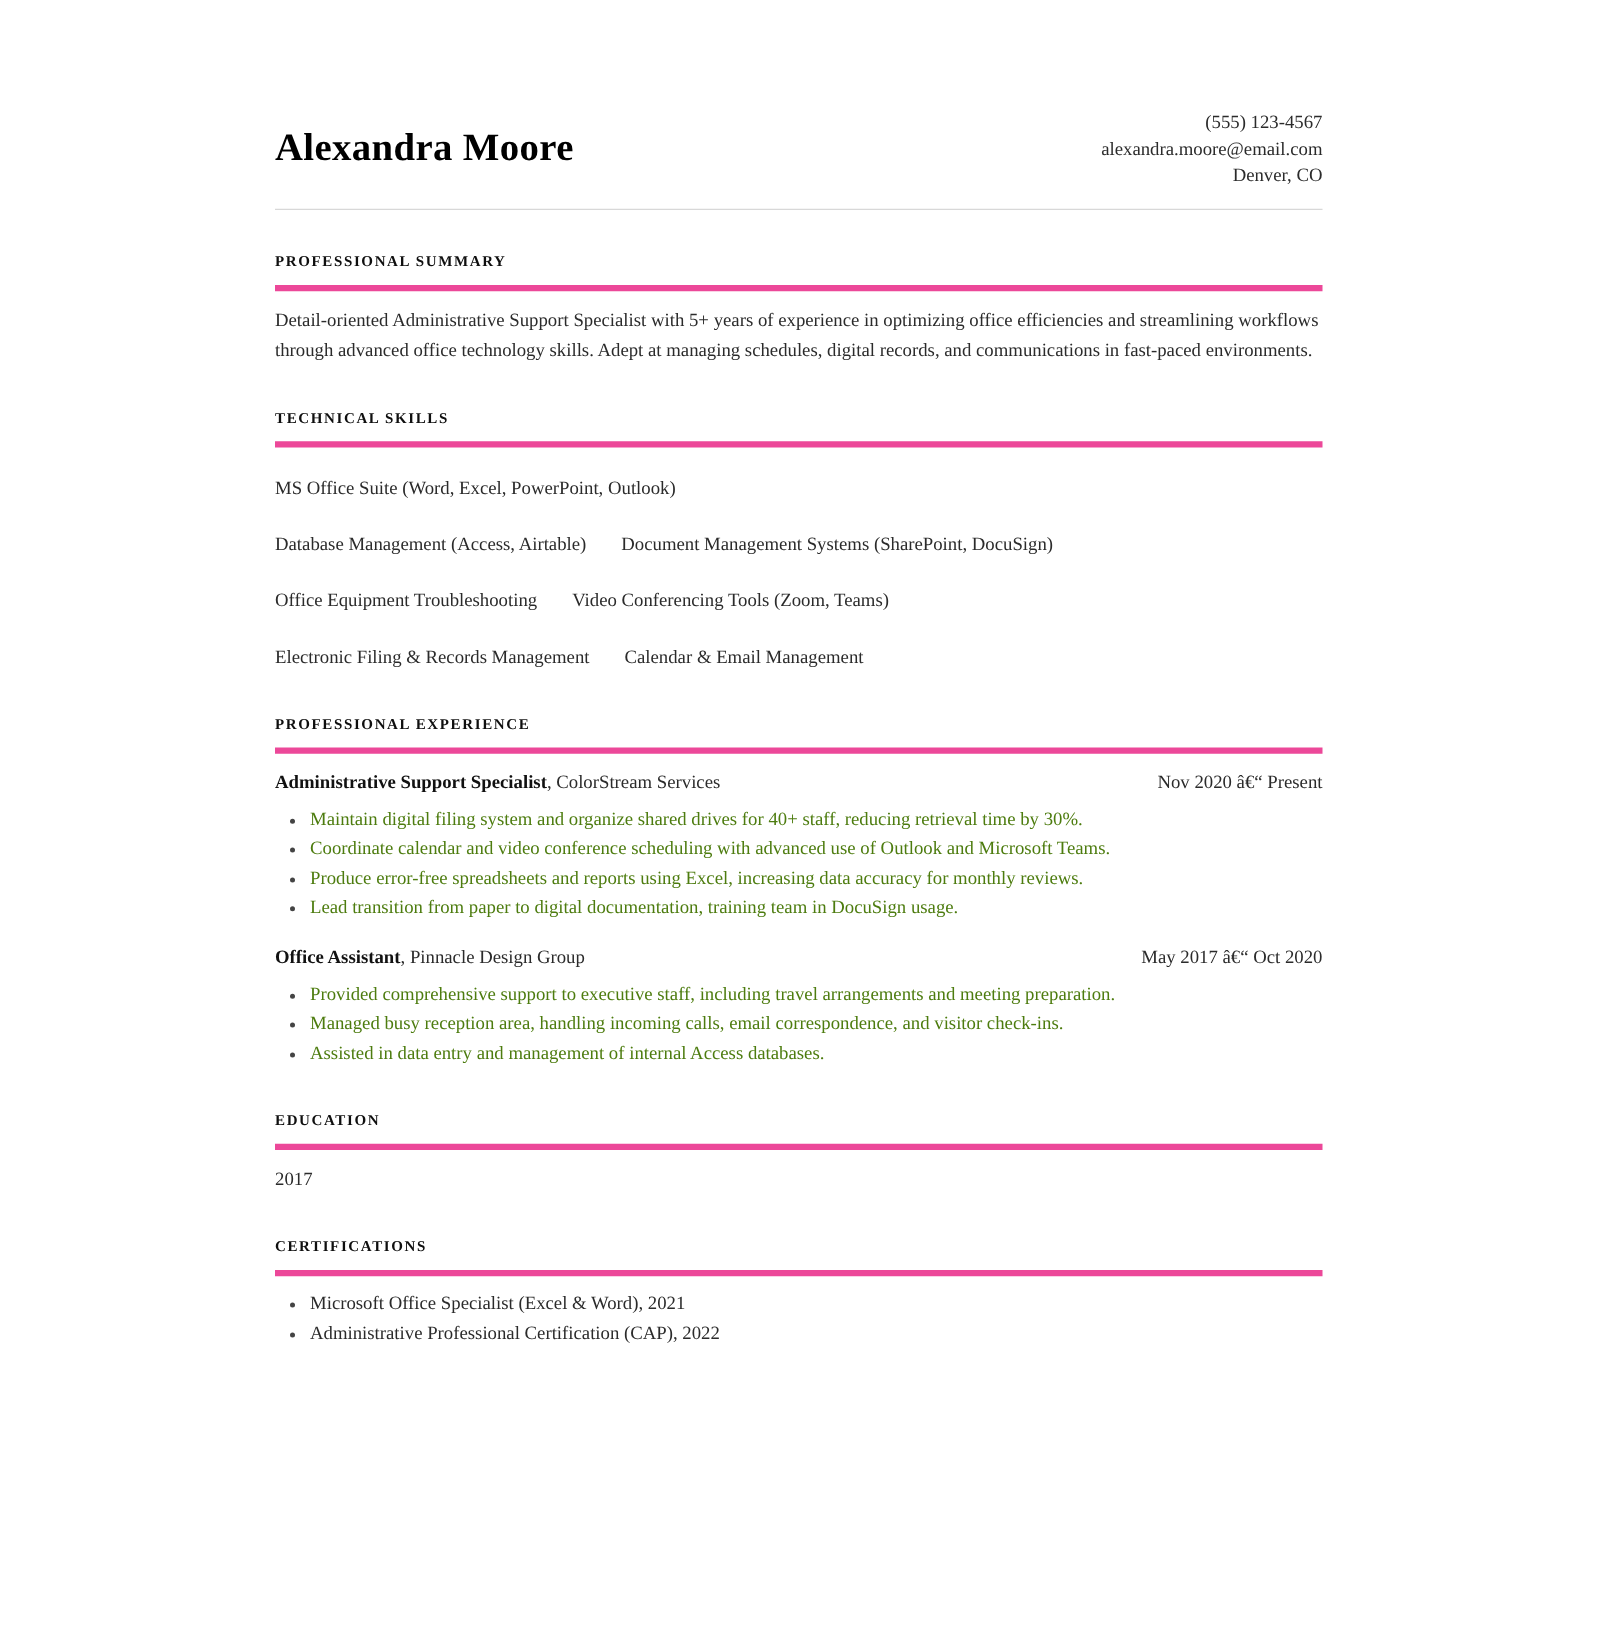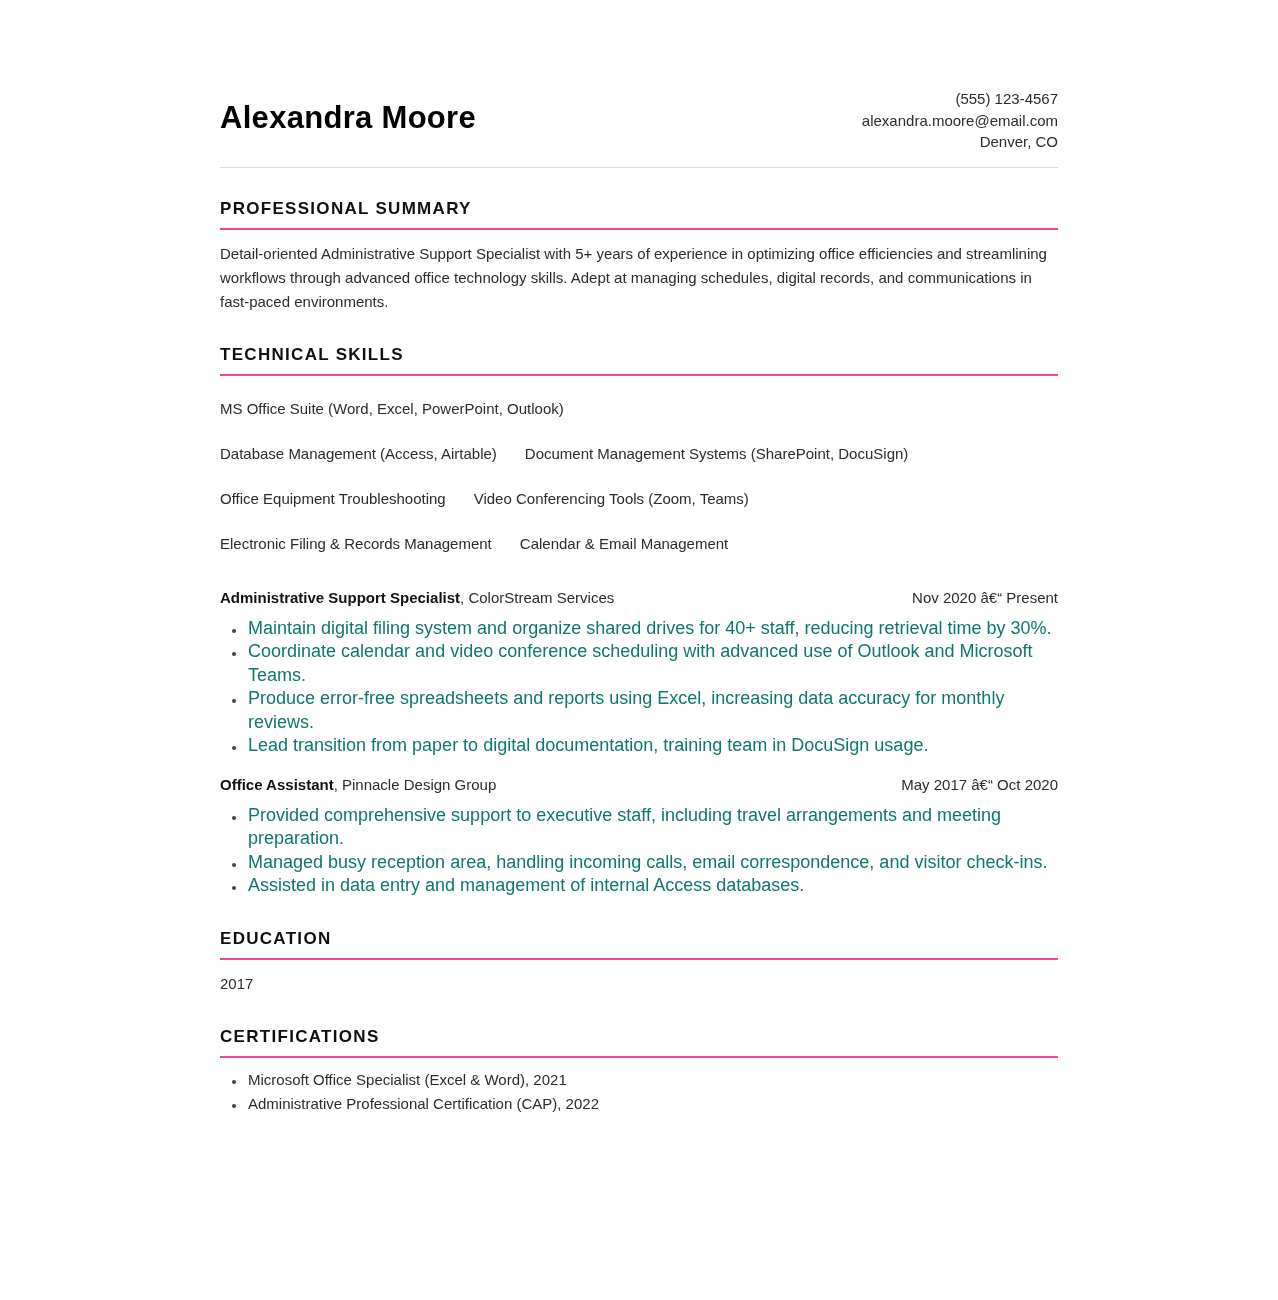--- a/index.html
+++ b/index.html
@@ -1,21 +1,21 @@
 <!DOCTYPE html>
 <html><head>
 <meta charset="utf-8">
 <style>
   * { box-sizing: border-box; }
   html, body { margin: 0; padding: 0; background: #fff; }
   .page {
     width: 1278px;
     height: 1300px;
     background: #ffffff;
-    font-family: Liberation Sans, sans-serif;
+    font-family: Liberation Serif, serif;
     color: #2b2b2b;
     overflow: hidden;
     border-radius: 10px;
   }
   .content {
     width: 838px;
     margin: 0 auto;
     padding-top: 88px;
   }
 
@@ -41,27 +41,27 @@
   }
   .header-divider {
     border: 0;
     border-top: 1px solid #d8d8d8;
     margin: 14px 0 0 0;
   }
 
   
   .section { margin-top: 30px; }
   .section-title {
-    font-size: 17px;
+    font-size: 12px;
     font-weight: 700;
     color: #0f0f0f;
     letter-spacing: 1.3px;
     line-height: 22px;
     padding-bottom: 8px;
-    border-bottom: 2px solid #ec4899;
+    border-bottom: 5px solid #ec4899;
   }
   .summary-text {
     margin: 12px 0 0 0;
     font-size: 15px;
     line-height: 24px;
     color: #2b2b2b;
   }
 
   
   .skills-row {
@@ -80,23 +80,23 @@
     align-items: flex-start;
     font-size: 15px;
     line-height: 24px;
     margin-top: 11px;
   }
   .job-title, .degree { font-weight: 700; color: #111; }
   .job-dates, .edu-year { font-size: 15px; color: #2b2b2b; white-space: nowrap; }
   ul.bullets {
     margin: 7px 0 15px 0;
     padding-left: 26px;
-    font-size: 18px;
+    font-size: 15px;
     line-height: 23.5px;
-    color: #0f766e;
+    color: #4d7c0f;
   }
   ul.bullets li { padding-left: 2px; }
   ul.bullets li::marker { color: #444; font-size: 12px; }
 
   
   .edu-row {
     display: flex;
     justify-content: space-between;
     align-items: baseline;
     font-size: 15px;
@@ -149,20 +149,21 @@
         <span>Office Equipment Troubleshooting</span>
         <span>Video Conferencing Tools (Zoom, Teams)</span>
       </div>
       <div class="skills-row">
         <span>Electronic Filing &amp; Records Management</span>
         <span>Calendar &amp; Email Management</span>
       </div>
     </div>
 
     <div class="section">
+      <div class="section-title">PROFESSIONAL EXPERIENCE</div>
 
       <div class="job">
         <div class="job-head">
           <div><span class="job-title">Administrative Support Specialist</span><span>, </span><span>ColorStream Services</span></div>
           <div class="job-dates">Nov 2020 â€“ Present</div>
         </div>
         <ul class="bullets">
           <li>Maintain digital filing system and organize shared drives for 40+ staff, reducing retrieval time by 30%.</li>
           <li>Coordinate calendar and video conference scheduling with advanced use of Outlook and Microsoft Teams.</li>
           <li>Produce error-free spreadsheets and reports using Excel, increasing data accuracy for monthly reviews.</li>

